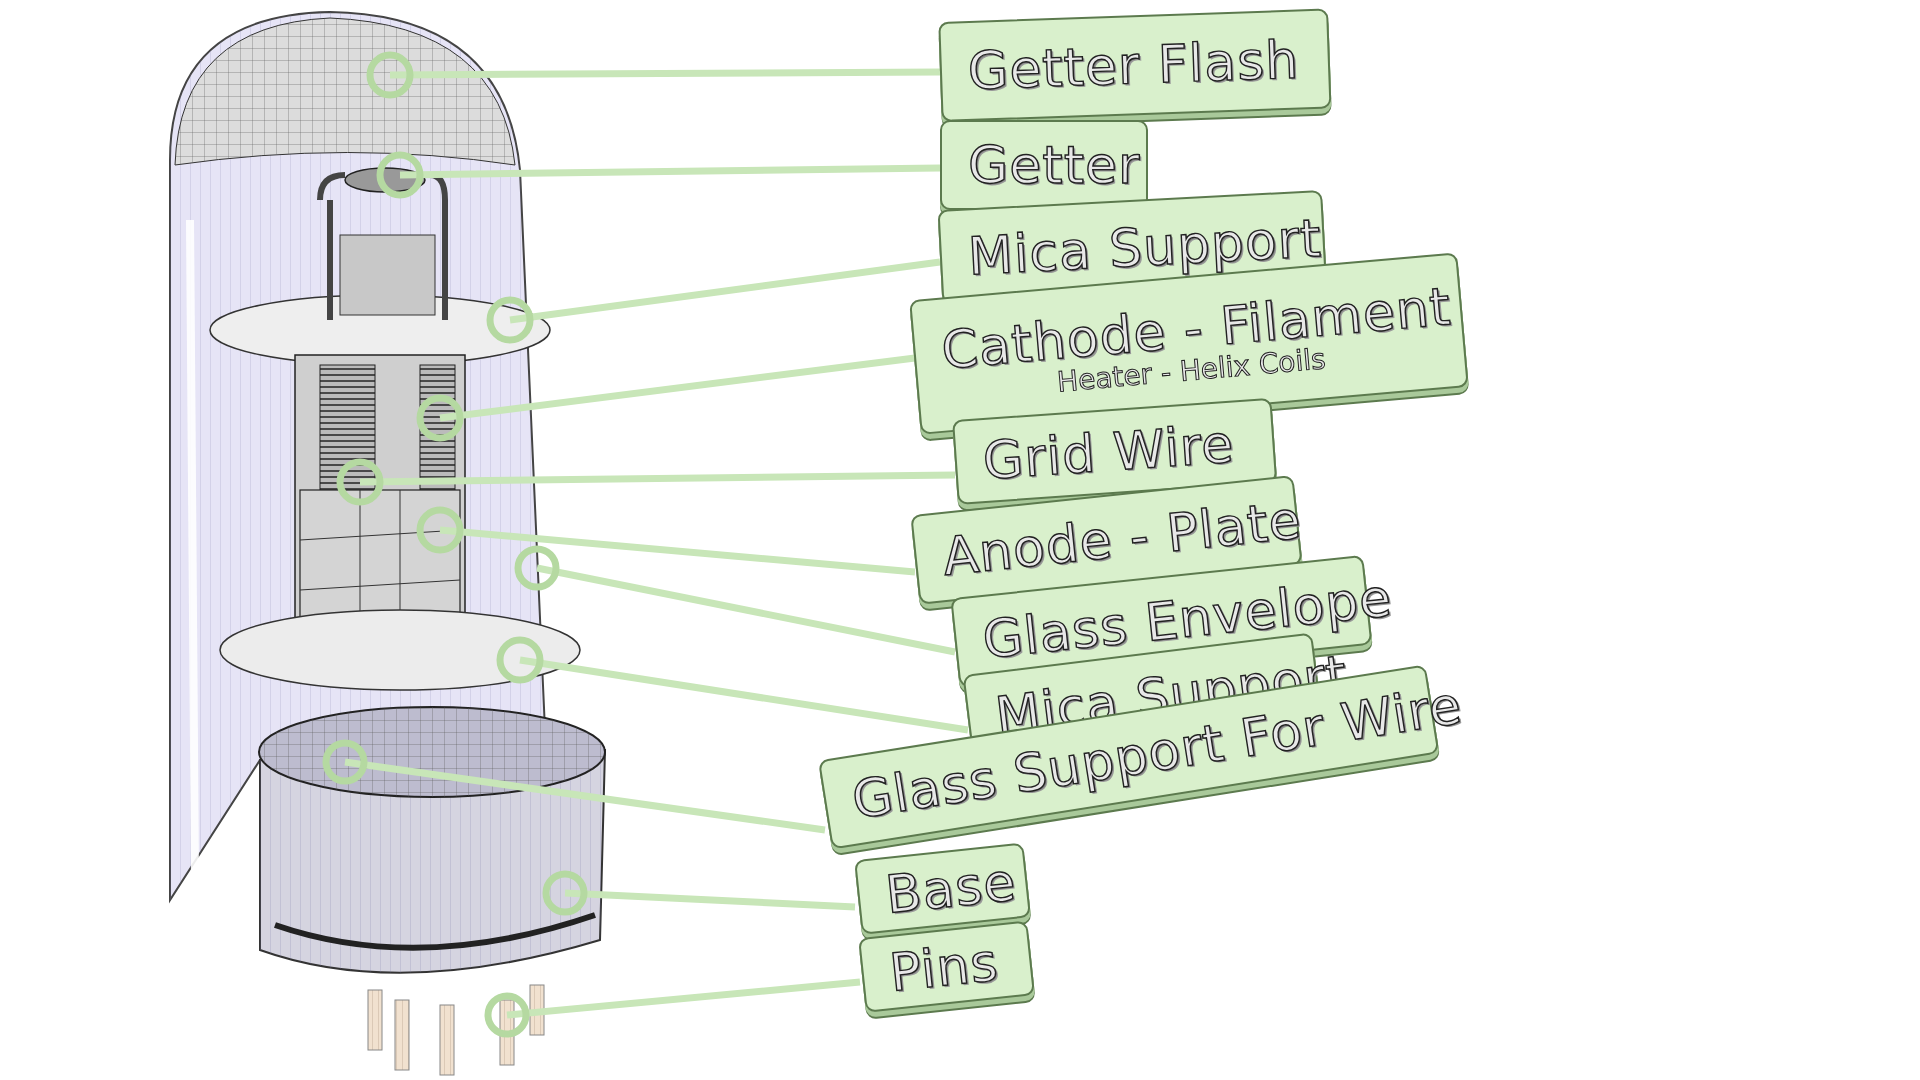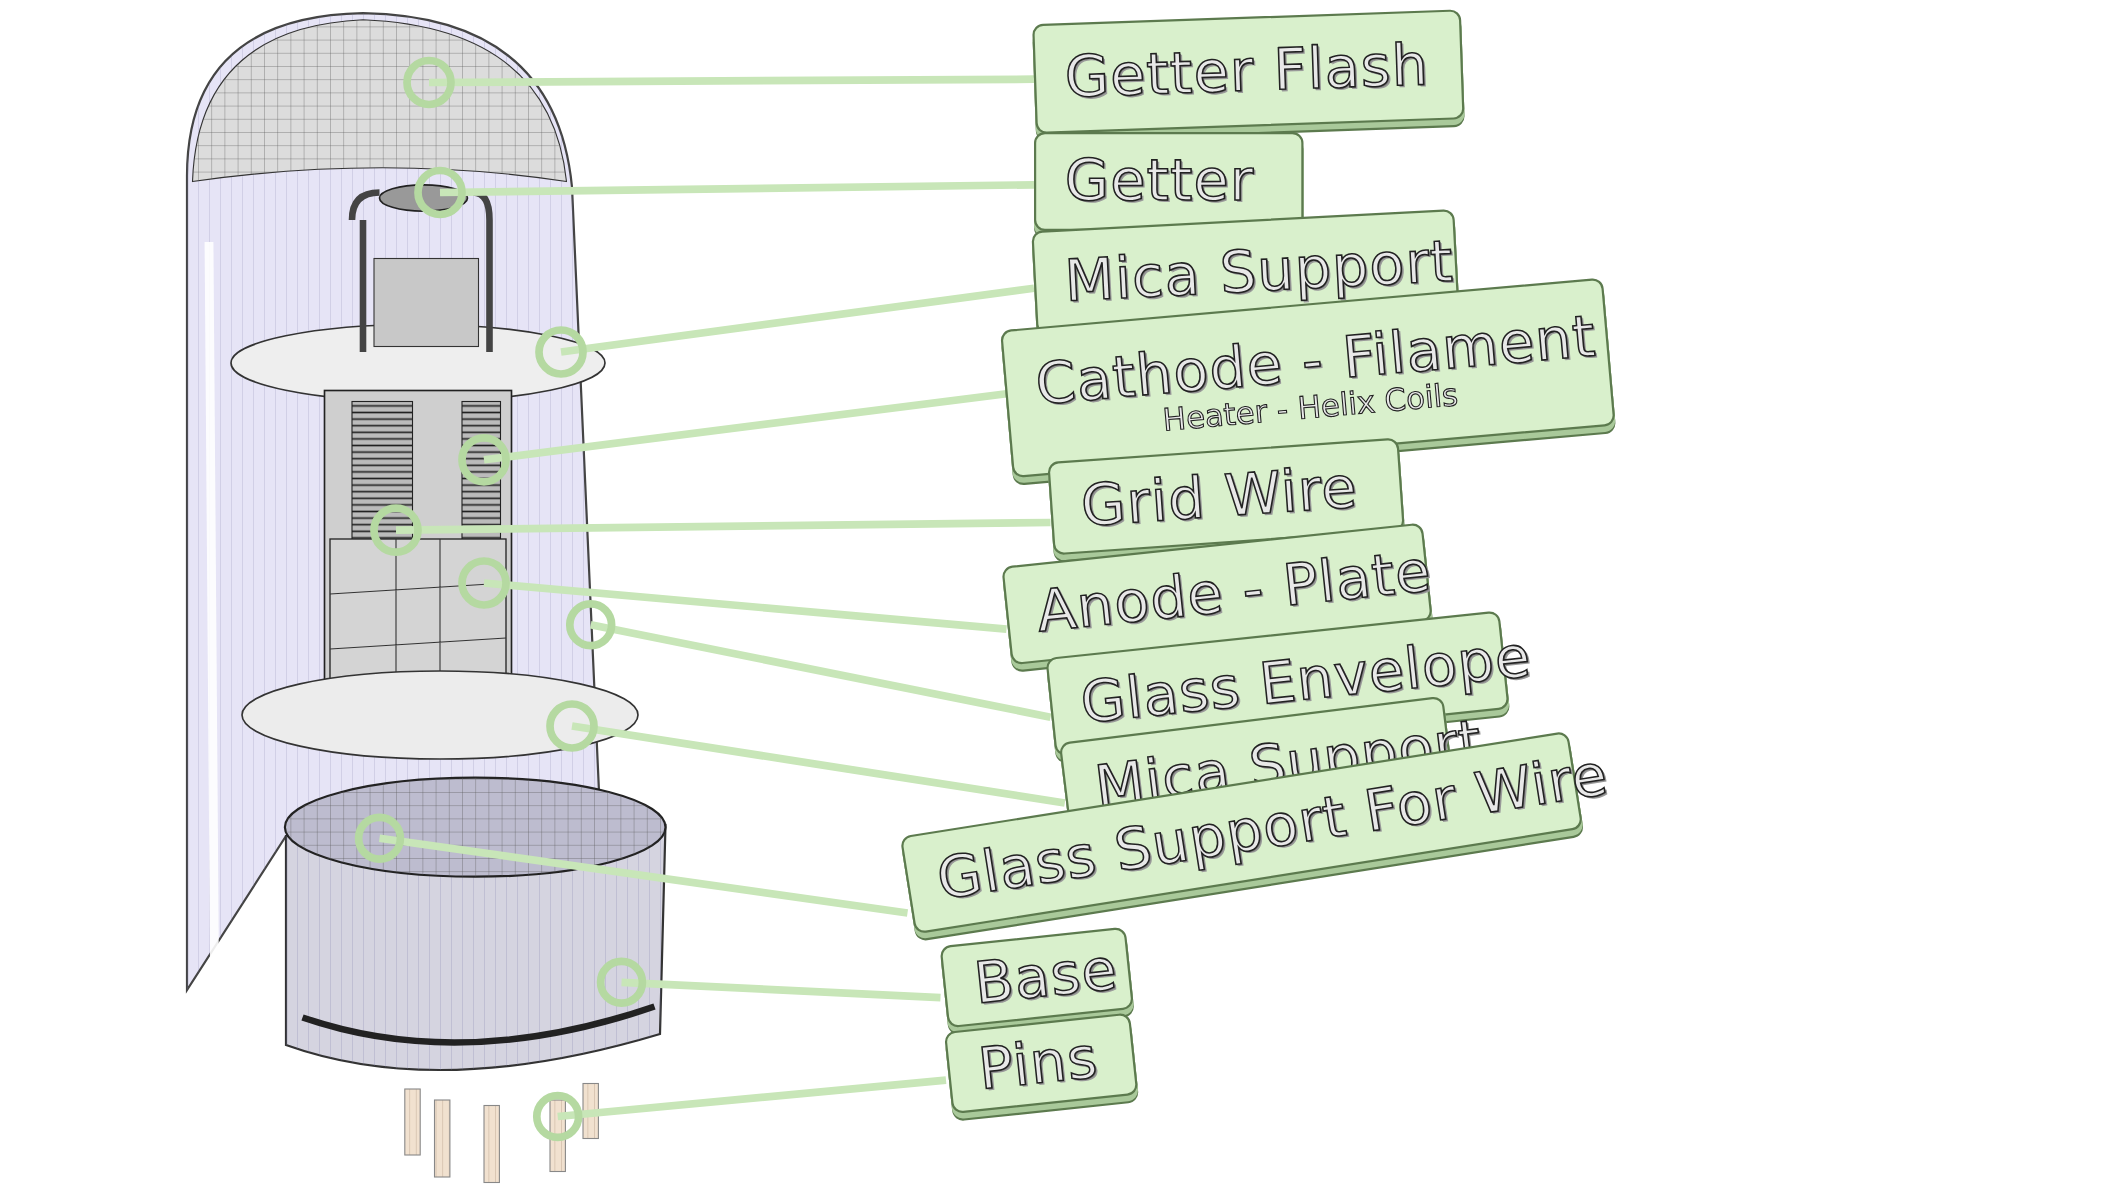--- a/index.html
+++ b/index.html
@@ -102,21 +102,21 @@
     <circle cx="520" cy="660" r="20"></circle>
     <circle cx="345" cy="762" r="19"></circle>
     <circle cx="565" cy="893" r="19"></circle>
     <circle cx="507" cy="1015" r="19"></circle>
   </g>
 </svg>
 
 <div class="label" style="left:940px;top:22px;width:390px;height:100px;transform:rotate(-2deg);">
   <span class="main">Getter Flash</span>
 </div>
-<div class="label" style="left:940px;top:120px;width:245px;height:90px;">
+<div class="label" style="left:940px;top:120px;width:208px;height:90px;">
   <span class="main">Getter</span>
 </div>
 <div class="label" style="left:940px;top:210px;width:385px;height:95px;transform:rotate(-3deg);">
   <span class="main">Mica Support</span>
 </div>
 <div class="label" style="left:915px;top:300px;width:550px;height:135px;transform:rotate(-5deg);">
   <span class="main">Cathode - Filament</span>
   <span class="sub">Heater - Helix Coils</span>
 </div>
 <div class="label" style="left:955px;top:420px;width:320px;height:85px;transform:rotate(-4deg);">

